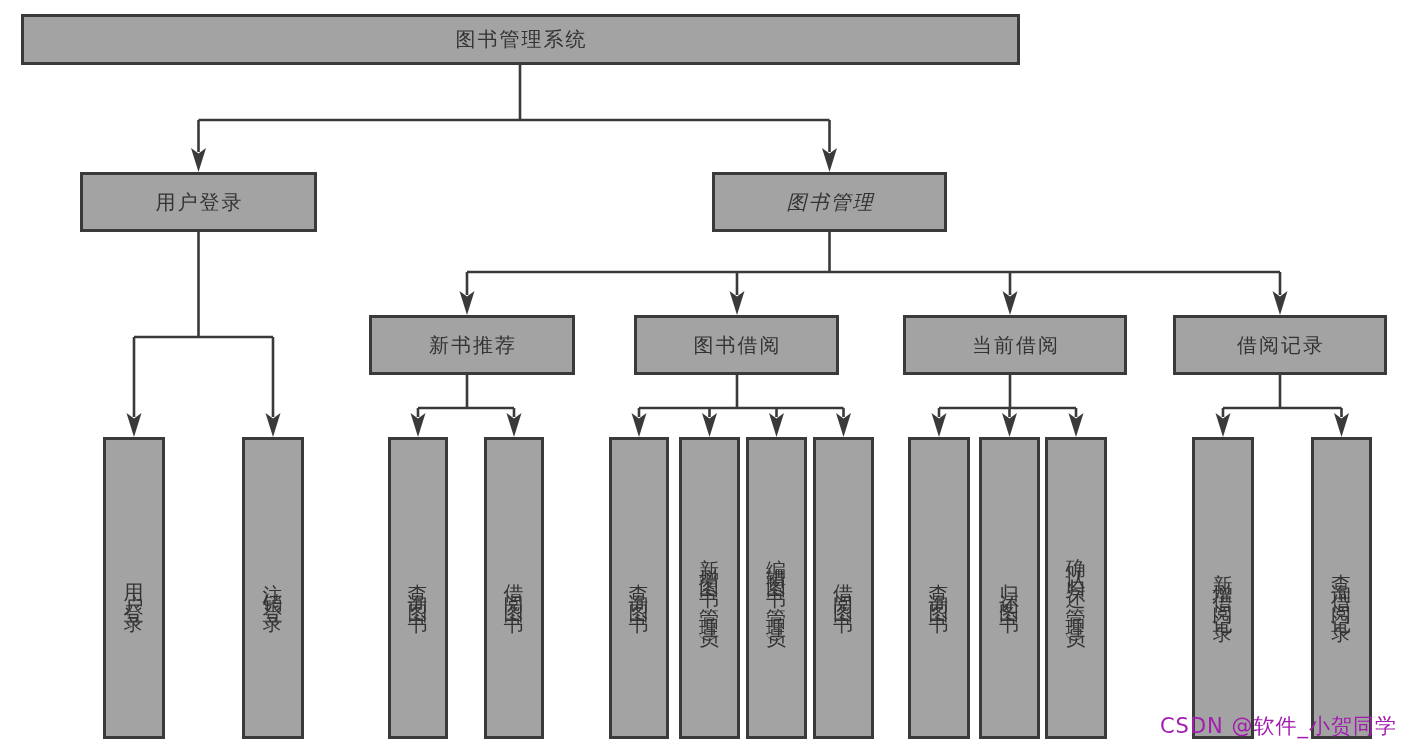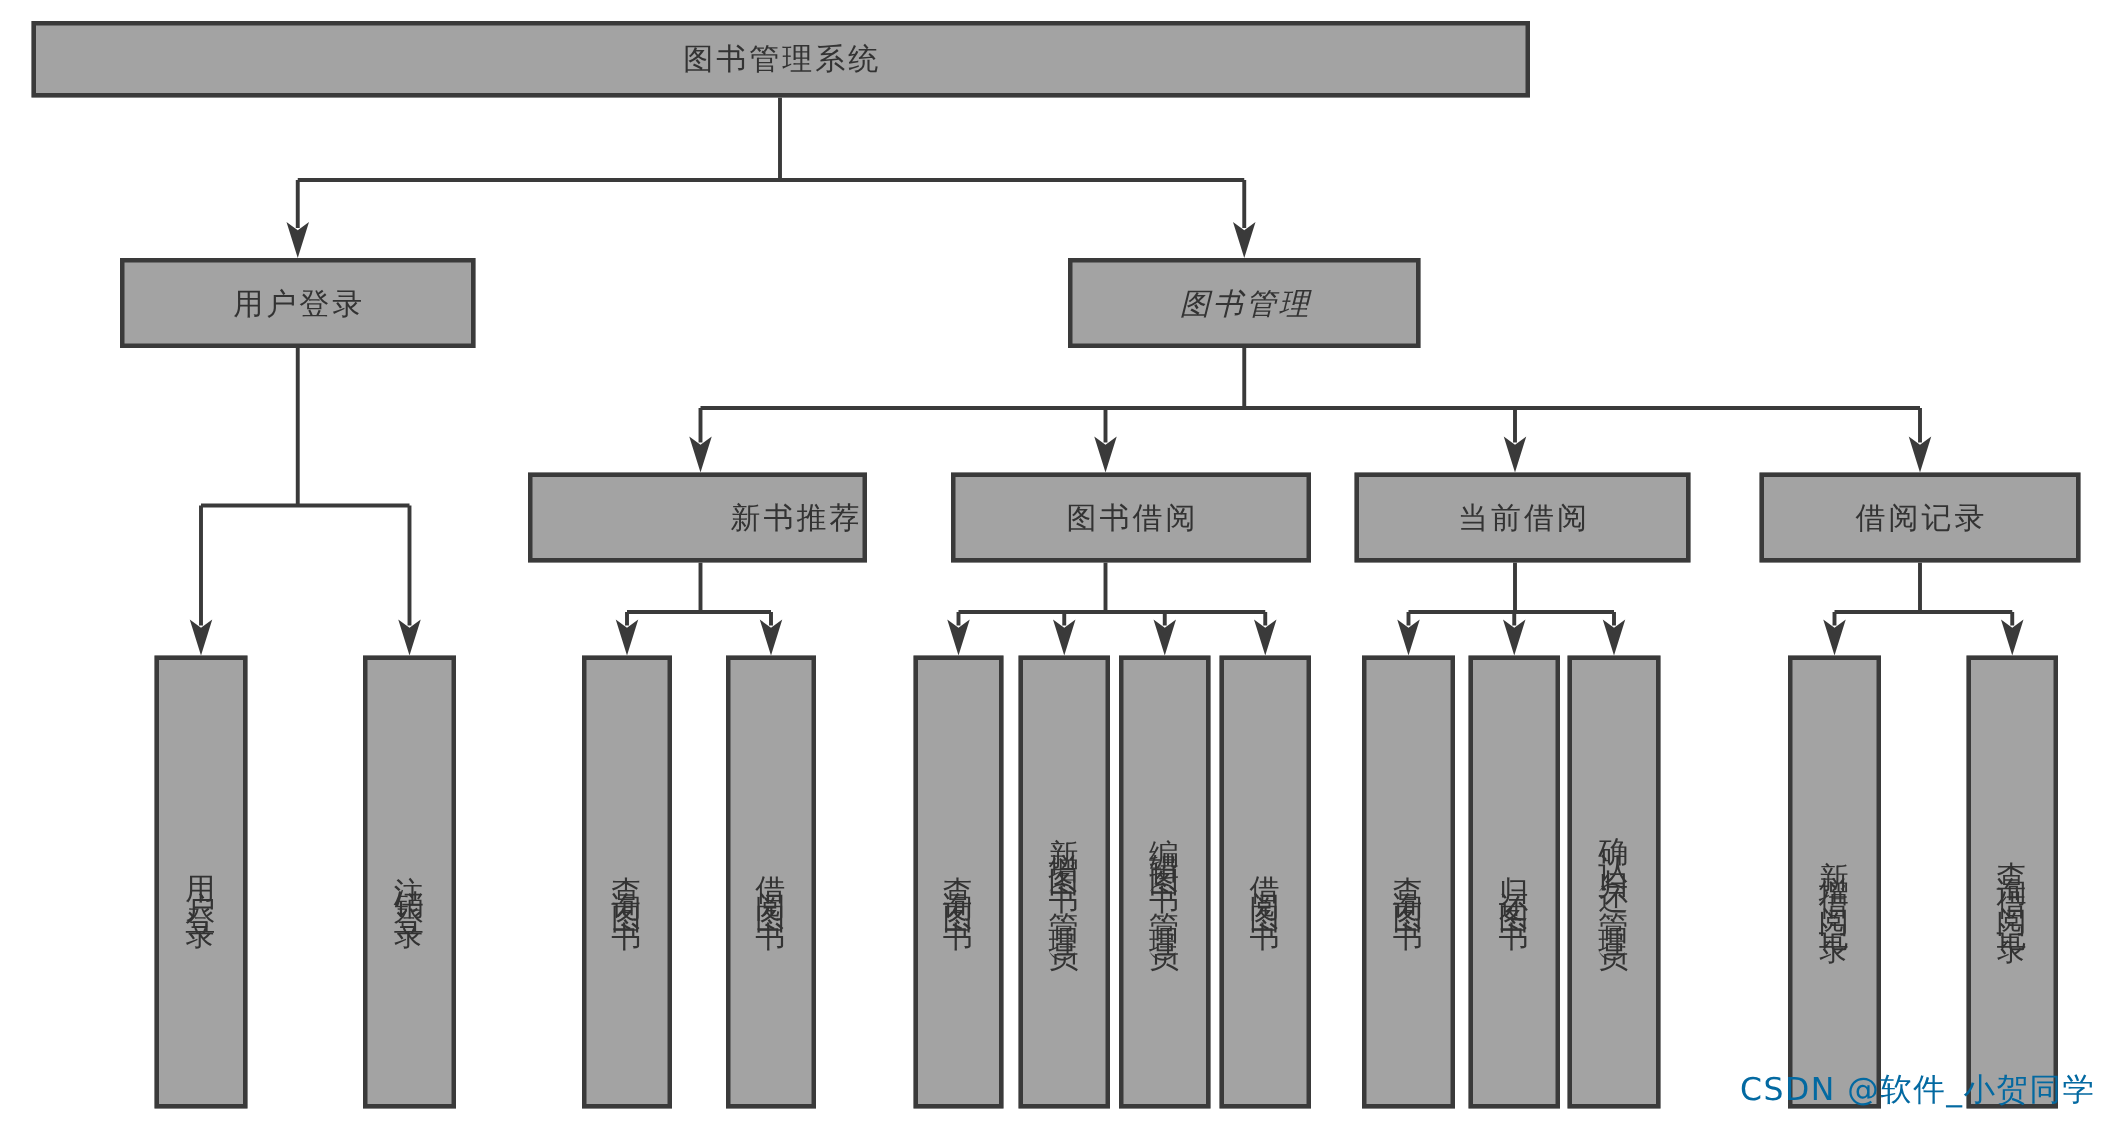--- a/index.html
+++ b/index.html
@@ -47,21 +47,21 @@
     letter-spacing: 10px;
     text-indent: 0;
     line-height: 1;
   }
   .watermark {
     position: absolute;
     right: 8px;
     top: 712px;
     font-size: 21px;
     letter-spacing: 1px;
-    color: #0369a1;
+    color: #a21caf;
     white-space: nowrap;
   }
 </style>
 </head>
 <body>
 
 <div class="canvas">
 
   <svg class="connectors" viewBox="0 0 1405 747" xmlns="http://www.w3.org/2000/svg">
     <g stroke="#3a3a3a" stroke-width="2.6" fill="none">
@@ -107,24 +107,24 @@
     <span class="lbl">图书管理系统</span>
   </div>
 
   <div class="node" style="left:80px; top:172px; width:237px; height:60px;">
     <span class="lbl">用户登录</span>
   </div>
   <div class="node" style="left:712px; top:172px; width:235px; height:60px;font-style:italic;">
     <span class="lbl">图书管理</span>
   </div>
 
-  <div class="node" style="left:352px; top:315px; width:226px; height:60px;justify-content:flex-end;">
+  <div class="node" style="left:369px; top:315px; width:206px; height:60px;">
     <span class="lbl">新书推荐</span>
   </div>
-  <div class="node" style="left:634px; top:315px; width:240px; height:60px;align-items:center;">
+  <div class="node" style="left:634px; top:315px; width:205px; height:60px;align-items:center;">
     <span class="lbl">图书借阅</span>
   </div>
   <div class="node" style="left:903px; top:315px; width:224px; height:60px;">
     <span class="lbl">当前借阅</span>
   </div>
   <div class="node" style="left:1173px; top:315px; width:214px; height:60px;">
     <span class="lbl">借阅记录</span>
   </div>
 
   <div class="node leaf" style="left:103px; top:437px; width:62px; height:302px;">

